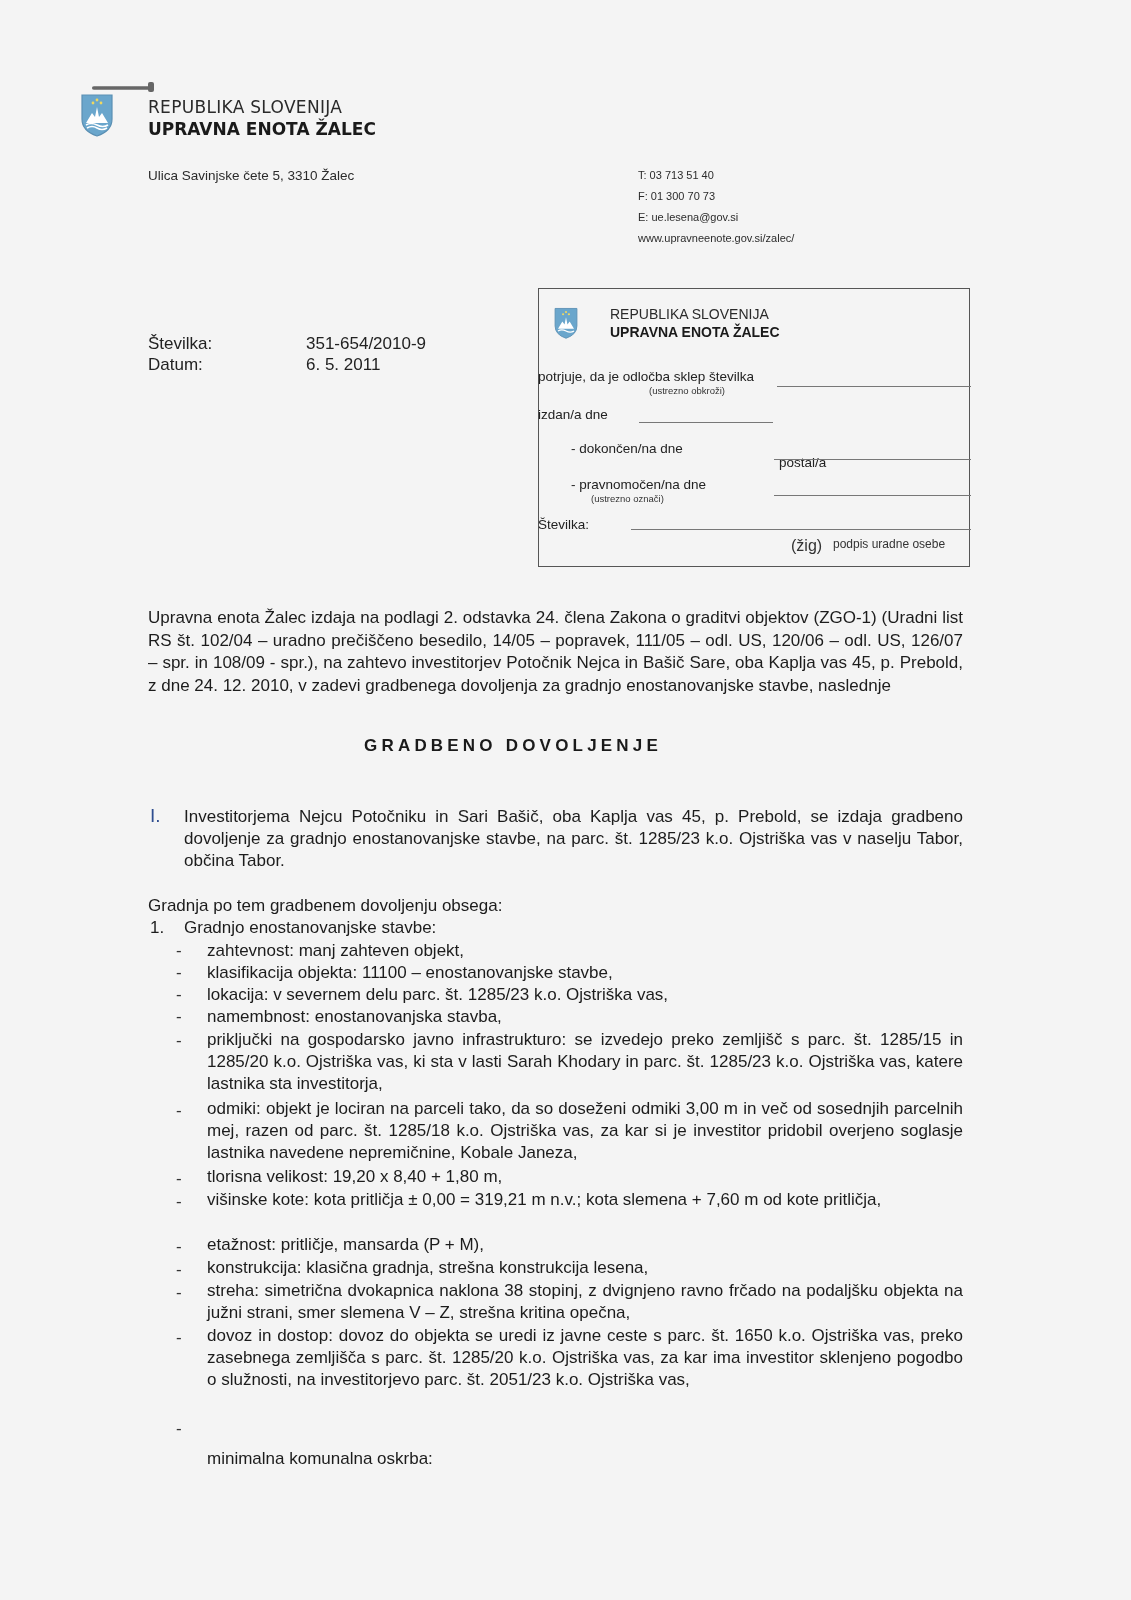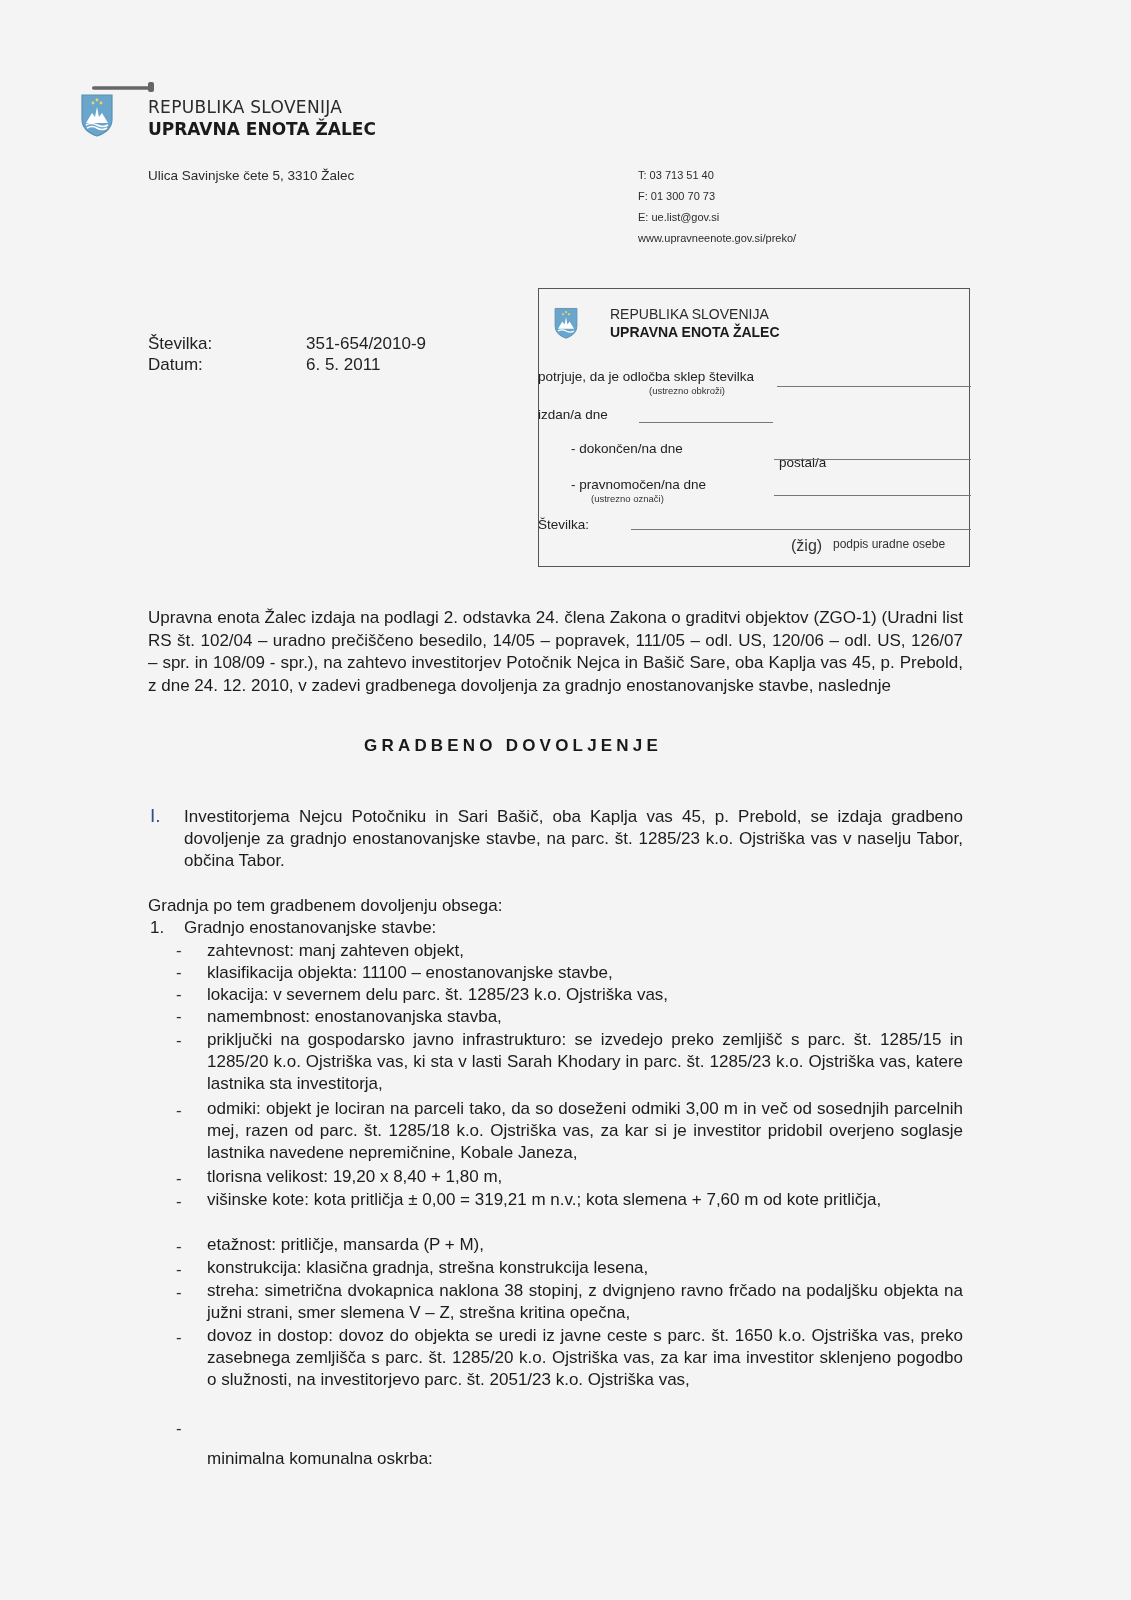--- a/index.html
+++ b/index.html
@@ -60,22 +60,22 @@
   </svg>
 </div>
 
 <div class="abs hdr1" style="left:148px; top:97px;">REPUBLIKA SLOVENIJA</div>
 <div class="abs hdr2" style="left:148px; top:119px;">UPRAVNA ENOTA ŽALEC</div>
 <div class="abs small" style="left:148px; top:168px;">Ulica Savinjske čete 5, 3310 Žalec</div>
 
 <div class="abs contact" style="left:638px; top:165px;">
   <div>T: 03 713 51 40</div>
   <div>F: 01 300 70 73</div>
-  <div>E: ue.list@gov.si</div>
-  <div>www.upravneenote.gov.si/preko/</div>
+  <div>E: ue.lesena@gov.si</div>
+  <div>www.upravneenote.gov.si/zalec/</div>
 </div>
 
 <div class="abs meta" style="left:148px; top:333px;">
   <div class="row">
     <span class="lbl">Številka:</span>
     <span>351-654/2010-9</span>
   </div>
   <div class="row">
     <span class="lbl">Datum:</span>
     <span>6. 5. 2011</span>

